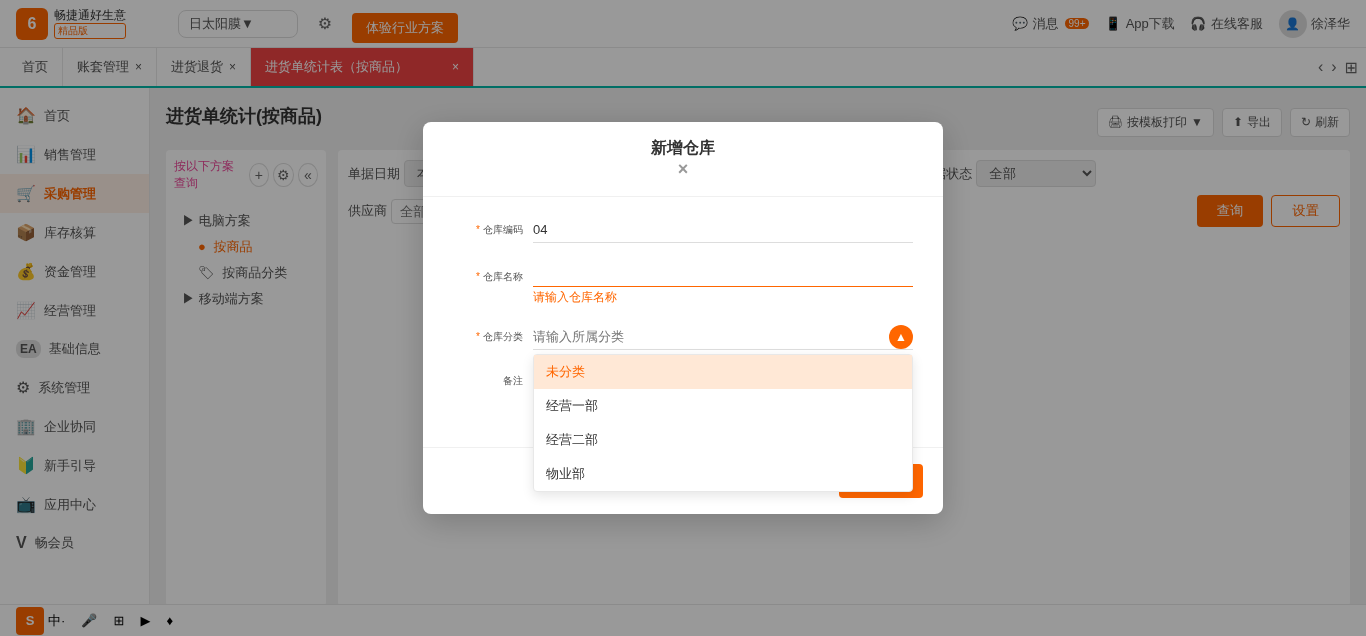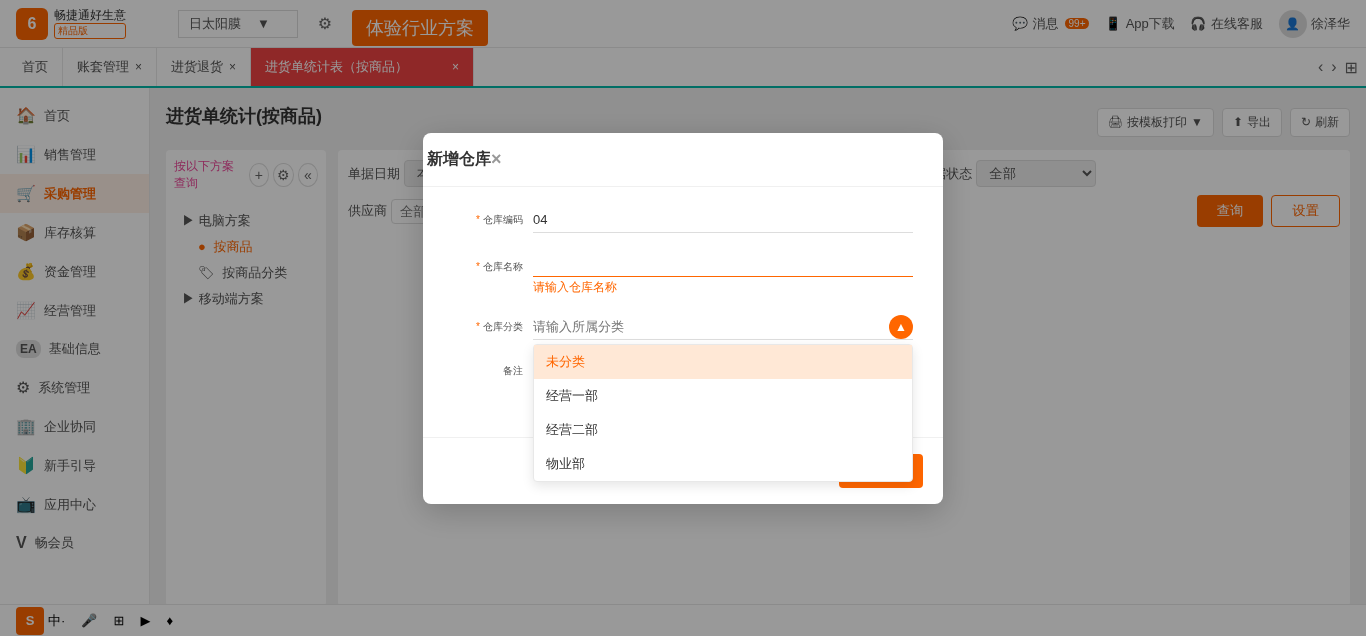--- a/index.html
+++ b/index.html
@@ -26,32 +26,32 @@
       background: #f60;
       border-radius: 6px;
       display: flex; align-items: center; justify-content: center;
       color: #fff; font-weight: bold; font-size: 16px;
     }
     .logo-text { font-size: 12px; color: #333; line-height: 1.3; }
     .logo-badge { font-size: 10px; color: #f60; border: 1px solid #f60; border-radius: 3px; padding: 0 3px; }
 
     .store-selector {
       display: flex; align-items: center;
-      border: 1px solid #ddd; border-radius: 0;
+      border: 1px solid #ddd; border-radius: 8px;
       padding: 4px 10px; min-width: 120px;
-      cursor: pointer; gap: 16px; color: #555;
+      cursor: pointer; gap: 0; color: #555;
     }
     .gear-btn {
       width: 30px; height: 30px;
       display: flex; align-items: center; justify-content: center;
       cursor: pointer; color: #666; font-size: 16px;
     }
     .trial-btn {
       background: #f60; color: #fff; border: none;
-      padding: 6px 14px; border-radius: 4px; cursor: pointer; font-size: 18px; margin-top: 8px;
+      padding: 6px 14px; border-radius: 4px; cursor: pointer; font-size: 13px; margin-top: 8px;
     }
     .header-right {
       margin-left: auto;
       display: flex; align-items: center; gap: 16px; color: #555;
     }
     .header-right-item {
       display: flex; align-items: center; gap: 4px; cursor: pointer; font-size: 13px;
     }
     .badge {
       background: #f60; color: #fff;
@@ -197,24 +197,24 @@
       background: #fff;
       border-radius: 8px;
       width: 520px;
       min-height: 300px;
       padding: 0;
       box-shadow: 0 8px 32px rgba(0,0,0,0.2);
       position: relative;
       z-index: 101;
     }
     .modal-header {
-      padding: 16px 4px;
+      padding: 16px 20px;
       font-size: 16px; font-weight: bold; color: #333;
       border-bottom: 1px solid #f0f0f0;
-      display: flex; align-items: center; justify-content: flex-start;
+      display: flex; align-items: center; justify-content: flex-end; flex-direction: column;
     }
     .modal-close {
       cursor: pointer; color: #999; font-size: 18px;
     }
     .modal-body {
       padding: 20px 30px;
     }
     .form-row {
       display: flex; align-items: flex-start;
       margin-bottom: 18px;

